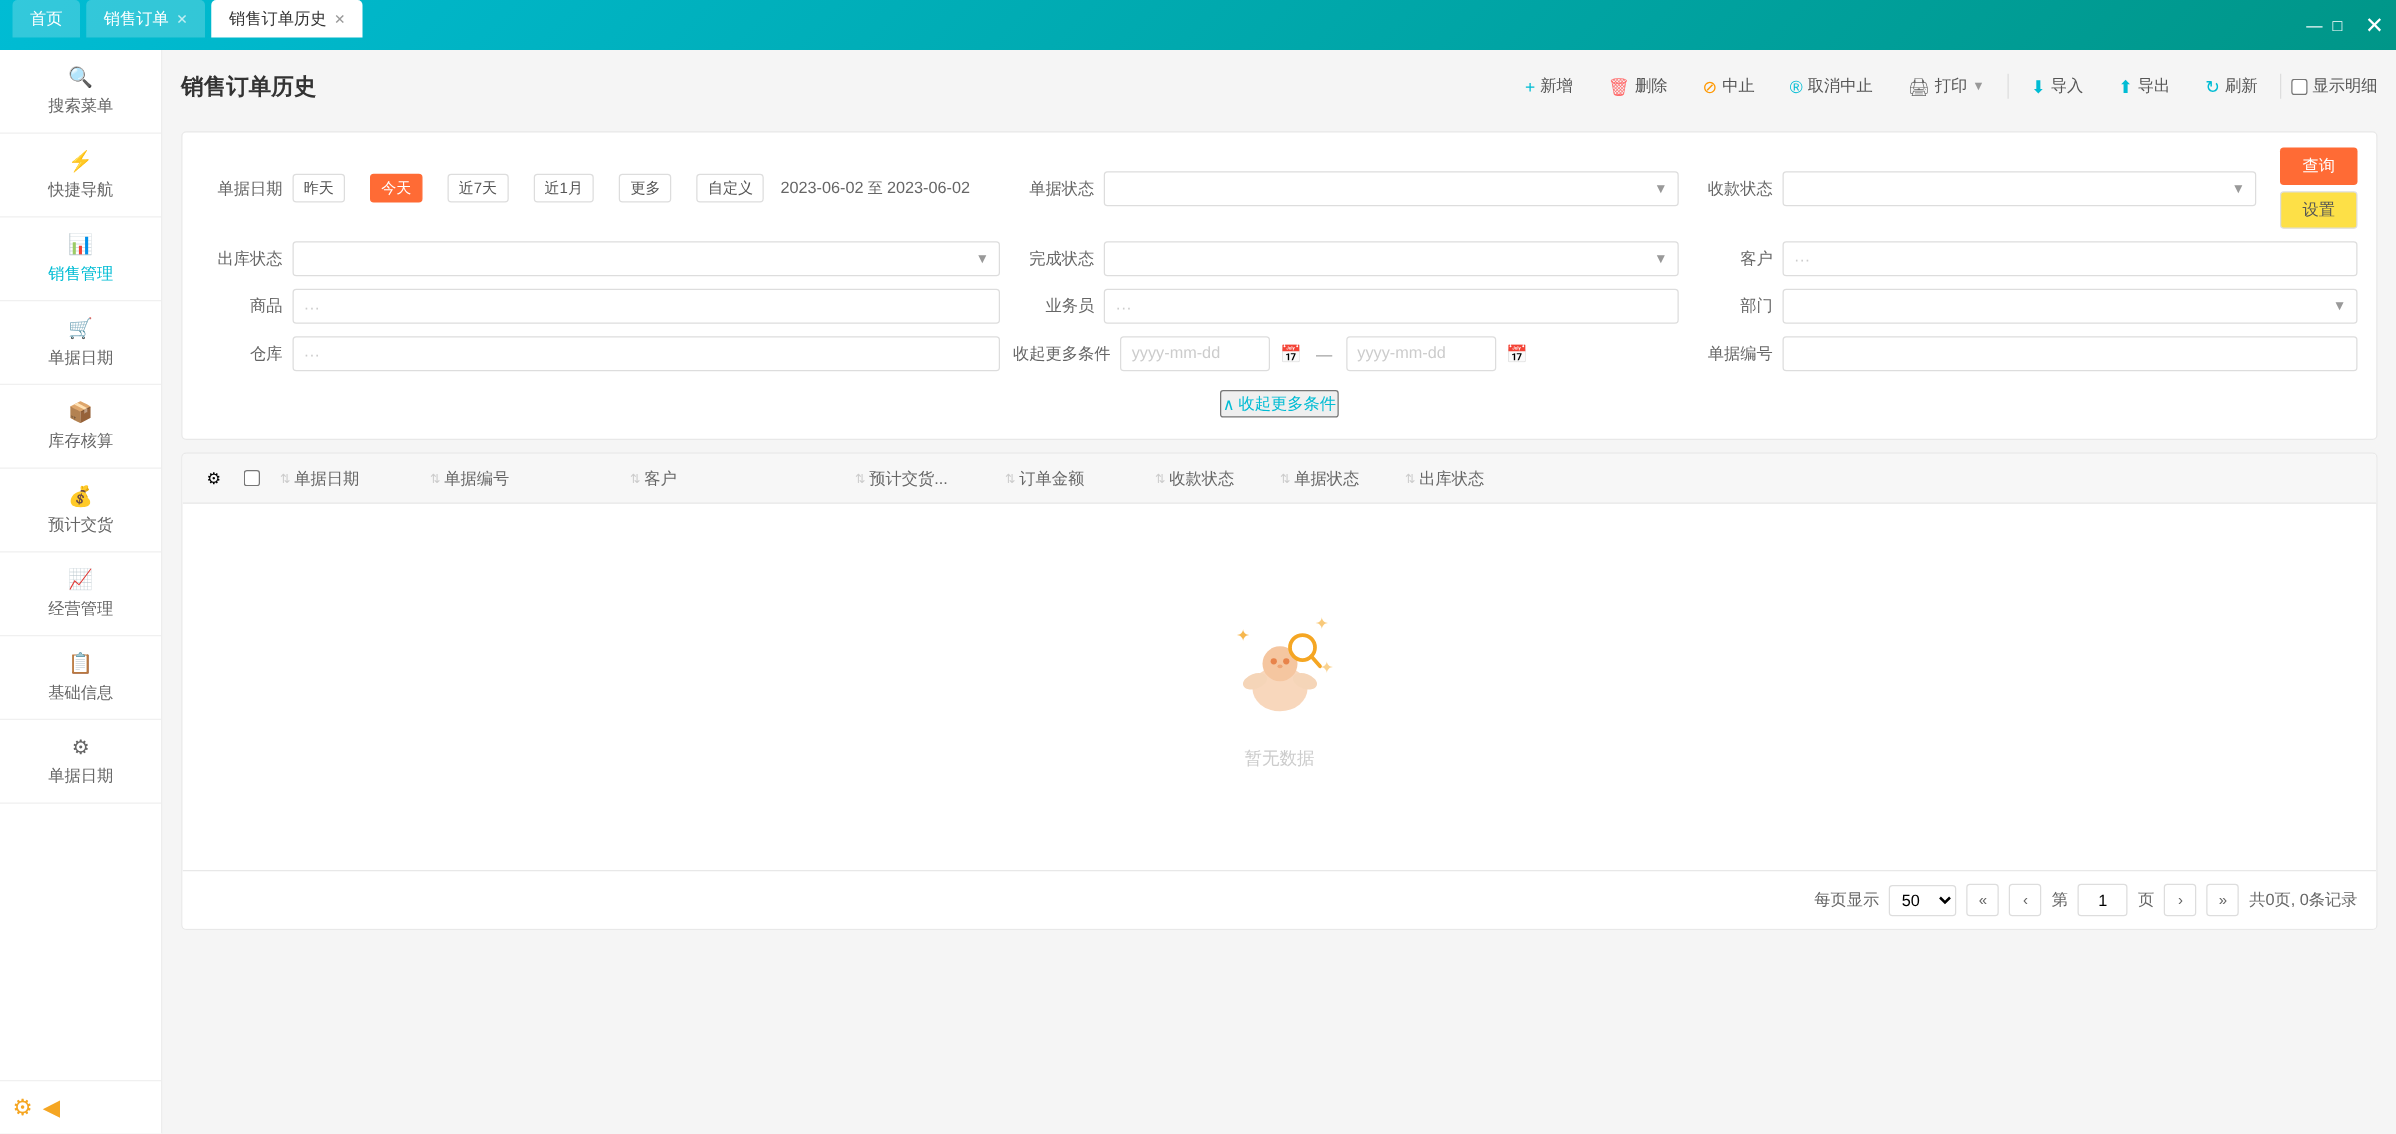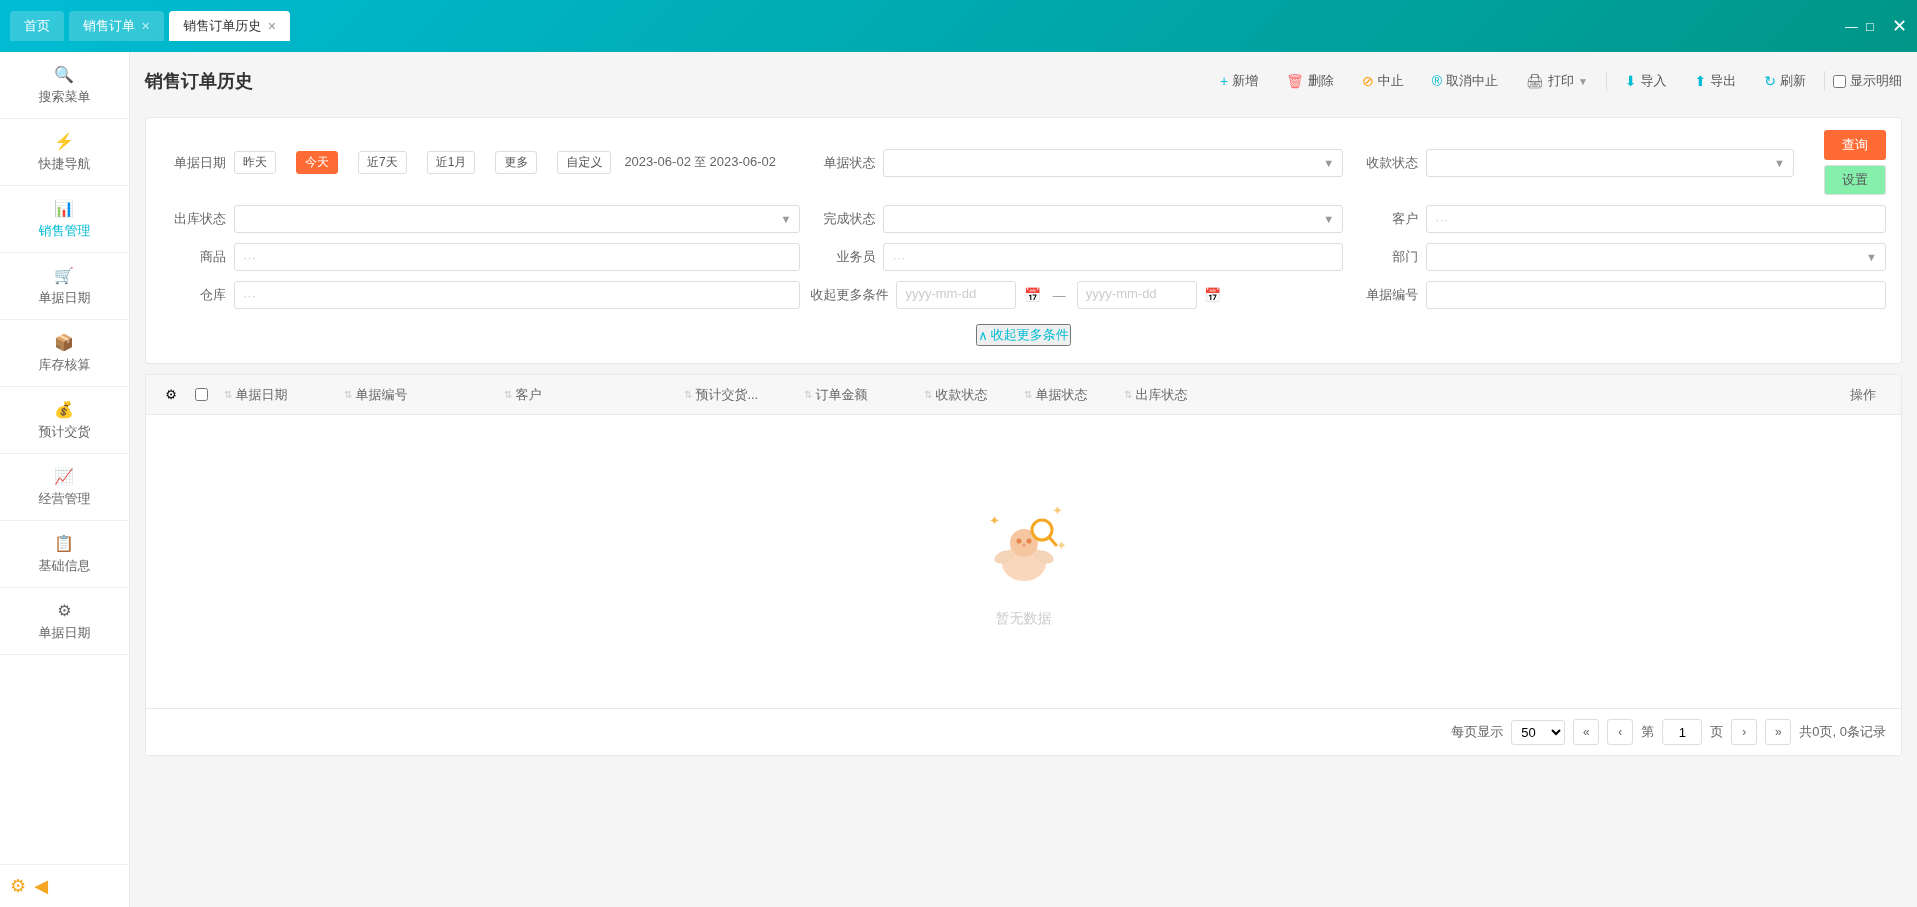--- a/index.html
+++ b/index.html
@@ -1,23 +1,22 @@
 <!DOCTYPE html>
 <html><head>
   <meta charset="utf-8">
   <style>
     * { box-sizing: border-box; margin: 0; padding: 0; font-family: 'Microsoft YaHei', Arial, sans-serif; font-size: 13px; }
     body { display: flex; flex-direction: column; height: 907px; width: 1917px; overflow: hidden; background: #f5f5f5; }
 
     
     .top-bar {
-      height: 52px;
+      height: 40px;
       background: linear-gradient(135deg, #00bcd4, #009688);
       display: flex;
-      align-items: center;
       padding: 0 10px;
       gap: 5px;
       flex-shrink: 0;
     }
     .tab-item {
       background: rgba(255,255,255,0.2);
       color: #fff;
       padding: 5px 14px;
       border-radius: 4px 4px 0 0;
       cursor: pointer;
@@ -360,21 +359,21 @@
     .query-btn {
       background: #ff6b35;
       color: #fff;
       border: none;
       border-radius: 3px;
       padding: 6px 18px;
       cursor: pointer;
       font-size: 13px;
     }
     .settings-btn {
-      background: #86efac;
+      background: #fde047;
       color: #555;
       border: 1px solid #ddd;
       border-radius: 3px;
       padding: 5px 16px;
       cursor: pointer;
       font-size: 13px;
     }
   </style>
 </head>
 <body>
@@ -517,21 +516,21 @@
           </div>
         </div>
 
         <div style="display:flex;align-items:center;gap:8px;flex:1;">
           <span class="filter-label">收款状态</span>
           <div class="select-control" style="flex:1;">
             <span></span>
             <span class="arrow">▼</span>
           </div>
 
-          <div style="display:flex;flex-direction:column;gap:5px;margin-left:22px;">
+          <div style="display:flex;flex-direction:column;gap:5px;margin-left:11px;">
             <button class="query-btn">查询</button>
             <button class="settings-btn">设置</button>
           </div>
         </div>
       </div>
 
       <div class="filter-row">
         <div style="display:flex;align-items:center;gap:8px;flex:1.2;">
           <span class="filter-label">出库状态</span>
           <div class="select-control" style="flex:1;">
@@ -642,23 +641,20 @@
           <span class="sort-icon">⇅</span>
           <span>收款状态</span>
         </div>
         <div class="th-cell col-doc-status">
           <span class="sort-icon">⇅</span>
           <span>单据状态</span>
         </div>
         <div class="th-cell col-out-status">
           <span class="sort-icon">⇅</span>
           <span>出库状态</span>
-        </div>
-        <div class="th-cell col-operate">
-          <span>操作</span>
         </div>
       </div>
 
       <div class="empty-state">
         <div class="empty-icon">
           
           <svg width="100" height="100" viewBox="0 0 100 100" xmlns="http://www.w3.org/2000/svg">
 
             <ellipse cx="50" cy="68" rx="22" ry="18" fill="#f5c6a0" opacity="0.7"></ellipse>
 

